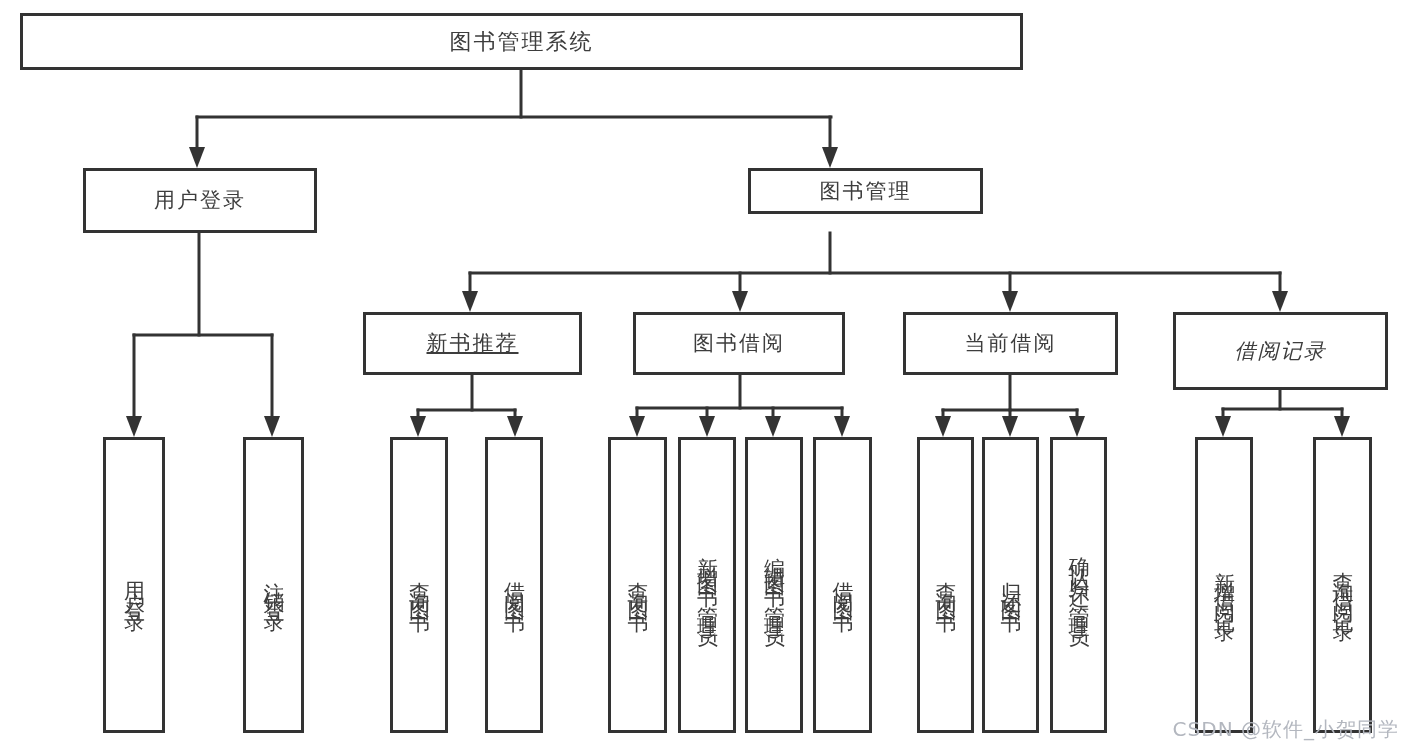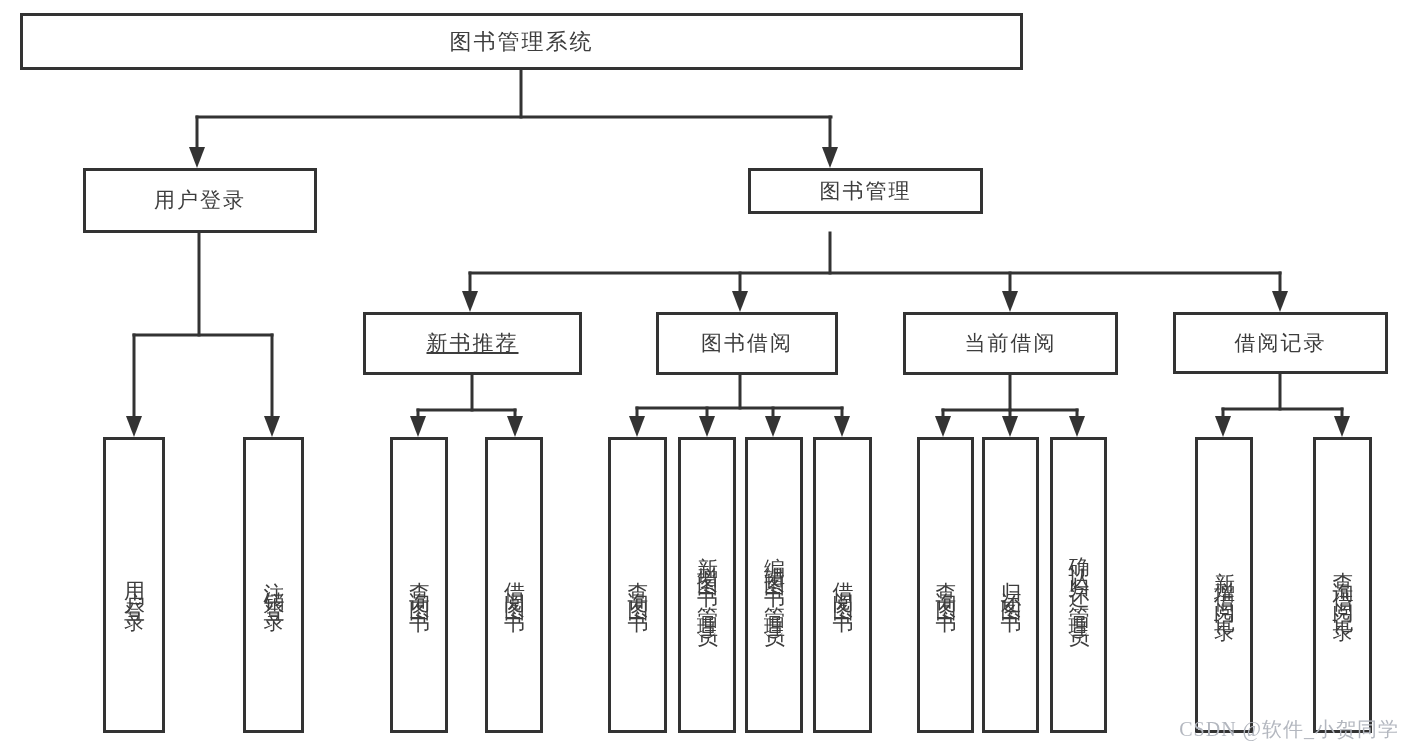--- a/index.html
+++ b/index.html
@@ -44,23 +44,23 @@
     letter-spacing:10px;
     line-height:1;
   }
   
   .n-root{left:20px;top:13px;width:1003px;height:57px;font-size:22px;}
   
   .n-l2-0{left:83px;top:168px;width:234px;height:65px;}
   .n-l2-1{left:748px;top:168px;width:235px;height:46px;font-family:Liberation Serif, serif;}
   
   .n-l3-0{left:363px;top:312px;width:219px;height:63px;text-decoration:underline;}
-  .n-l3-1{left:633px;top:312px;width:182px;height:63px;margin-left:23px;}
+  .n-l3-1{left:633px;top:312px;width:212px;height:63px;}
   .n-l3-2{left:903px;top:312px;width:215px;height:63px;}
-  .n-l3-3{left:1173px;top:312px;width:215px;height:62px;}
+  .n-l3-3{left:1173px;top:312px;width:215px;height:78px;font-style:italic;}
   
   .leaf{top:437px;height:296px;}
   .n-leaf-0{left:103px;width:62px;}
   .n-leaf-1{left:243px;width:61px;}
   .n-leaf-2{left:390px;width:58px;}
   .n-leaf-3{left:485px;width:58px;}
   .n-leaf-4{left:608px;width:59px;}
   .n-leaf-5{left:678px;width:58px;}
   .n-leaf-6{left:745px;width:58px;}
   .n-leaf-7{left:813px;width:59px;}
@@ -70,21 +70,20 @@
   .n-leaf-11{left:1195px;width:58px;}
   .n-leaf-12{left:1313px;width:59px;}
   #watermark{
     position:absolute;
     right:6px;
     bottom:4px;
     color:#b3b7bf;
     font-size:20px;
     letter-spacing:1px;
     white-space:nowrap;
-    font-family:Liberation Serif, serif;
   }
 </style>
 </head>
 <body>
 
 <div id="canvas">
 
   <svg id="connectors" viewBox="0 0 1405 747" xmlns="http://www.w3.org/2000/svg">
     <g stroke="#333333" stroke-width="3" stroke-linecap="square" fill="none">
 

